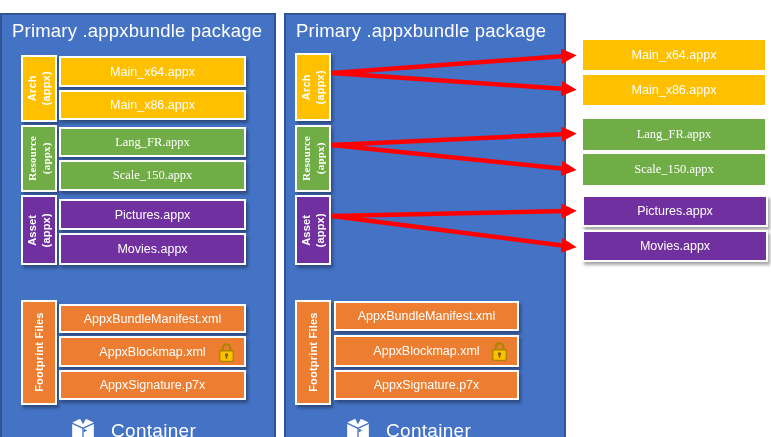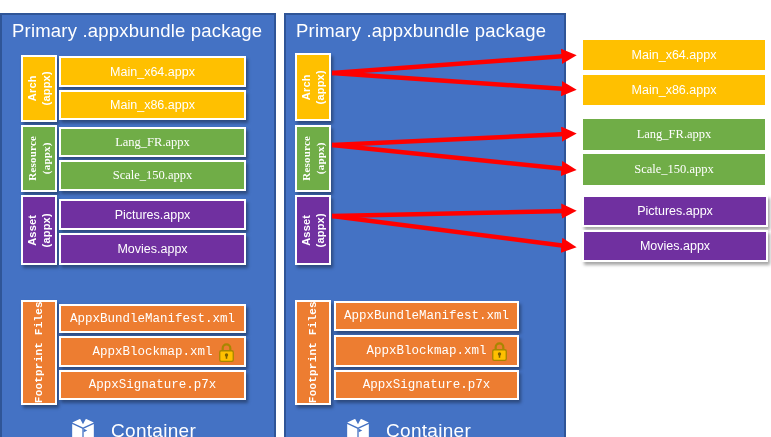--- a/index.html
+++ b/index.html
@@ -25,21 +25,21 @@
   }
   .flabel{font-size:12.5px;white-space:nowrap;}
   .vbox span{
     flex:none;display:block;transform:rotate(-90deg);
     white-space:pre;text-align:center;color:#fff;
     font-size:11px;font-weight:600;line-height:1.3;letter-spacing:.2px;
   }
   .c-arch{background:var(--arch-yellow,#FFC000);}
   .c-res{background:var(--resource-green,#70AD47);font-family:Liberation Serif, serif;}
   .c-asset{background:var(--asset-purple,#7030A0);}
-  .c-foot{background:var(--footprint-orange,#ED7D31);font-family:Liberation Mono, monospace;}
+  .c-foot{background:var(--footprint-orange,#ED7D31);}
   .ex{
     position:absolute;box-sizing:border-box;color:#fff;font-size:12.5px;
     display:flex;align-items:center;justify-content:center;white-space:nowrap;
   }
   .ex.bordered{border:2px solid #fff;box-shadow:2px 3px 3px rgba(0,0,0,.35);}
   .container-row{
     position:absolute;display:flex;align-items:center;gap:15px;height:34px;color:#fff;
   }
   .container-label{font-size:19px;font-weight:300;letter-spacing:.3px;}
   .lock{position:absolute;right:9px;top:50%;transform:translateY(-50%);}

